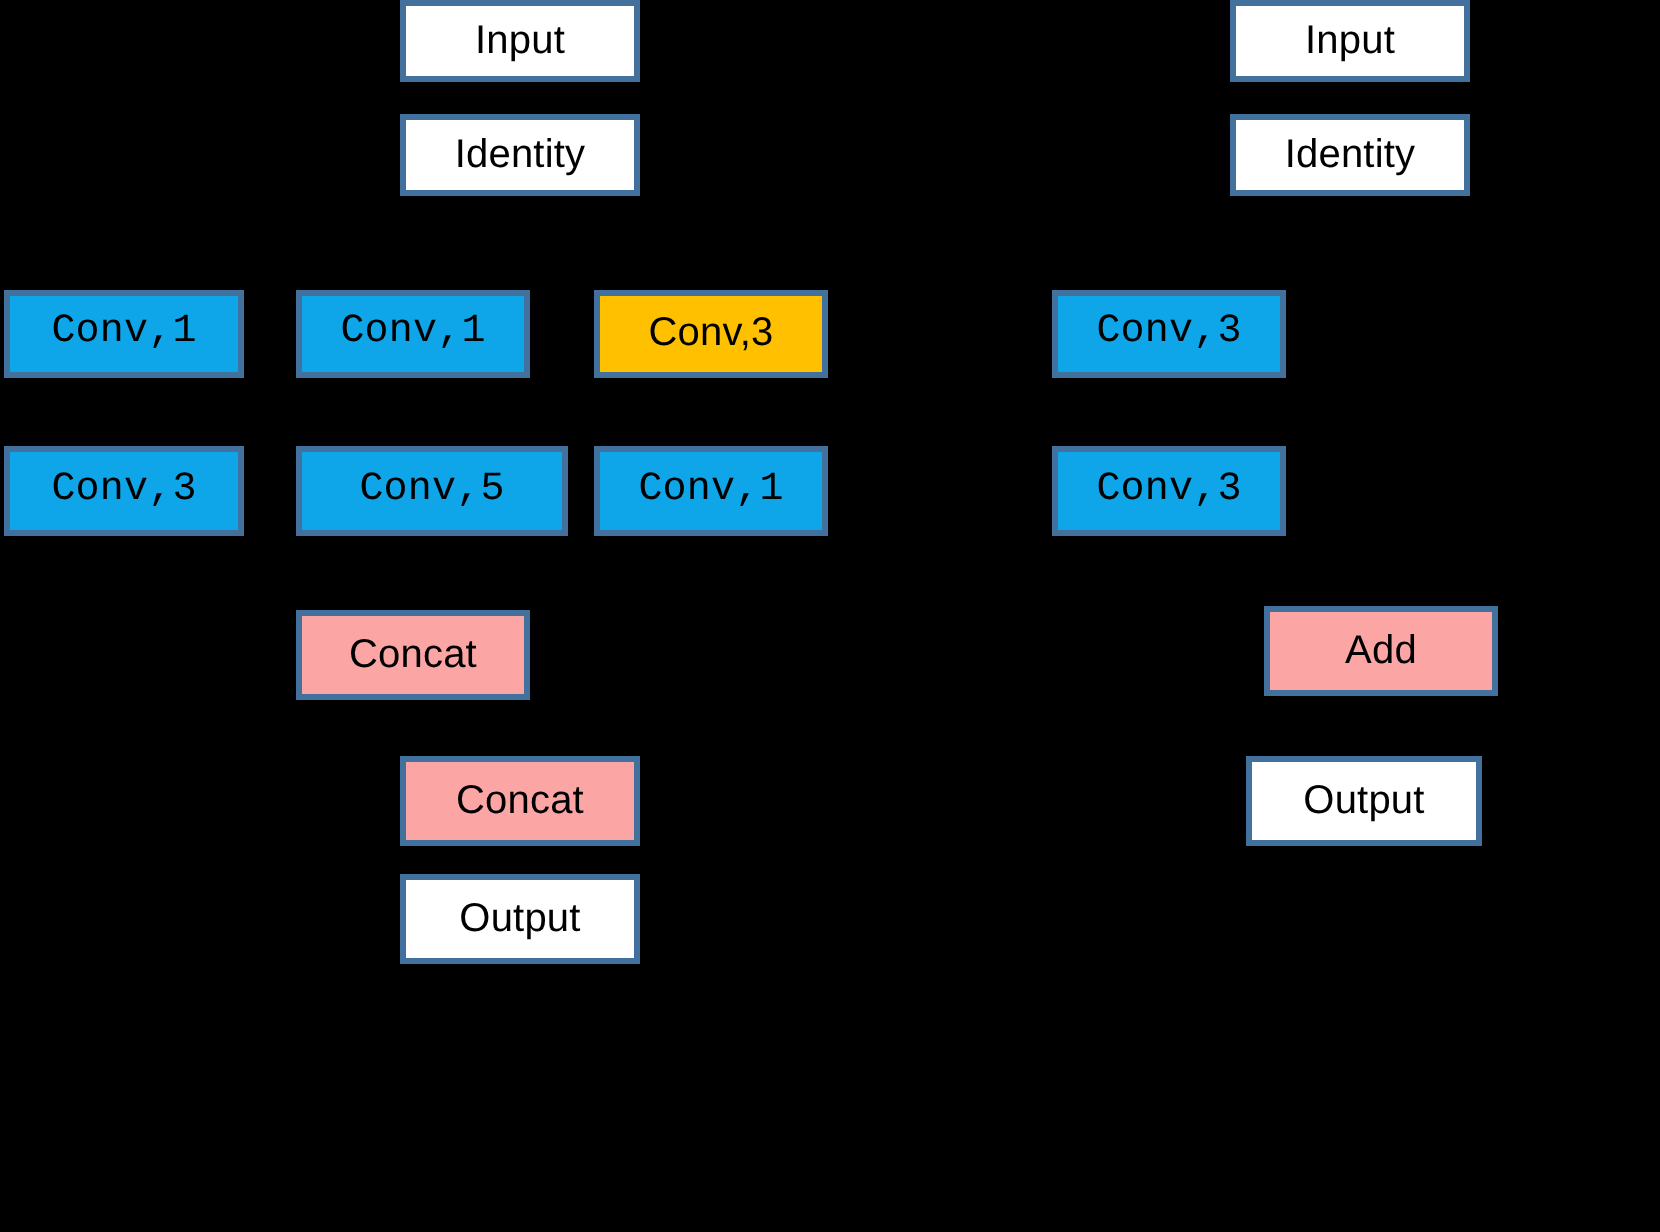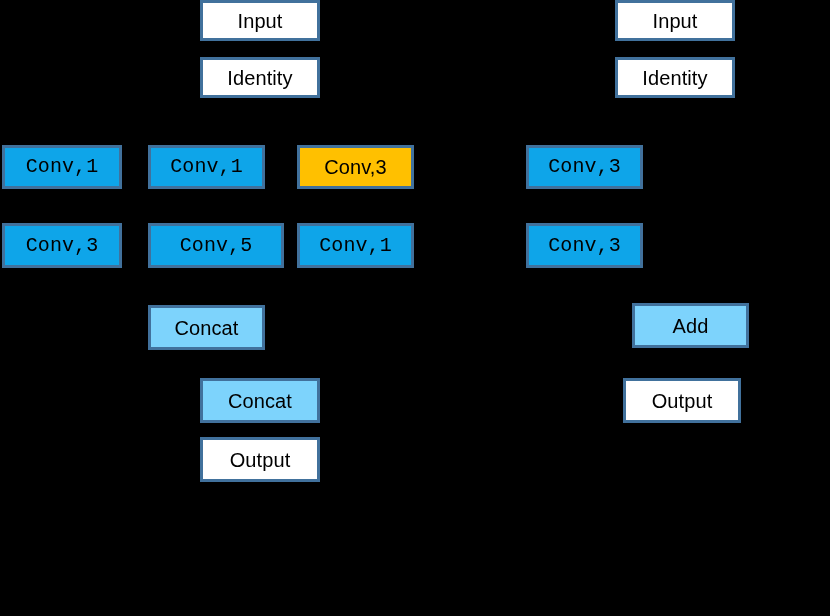--- a/index.html
+++ b/index.html
@@ -44,21 +44,21 @@
     background: #FFFFFF;
   }
   .node.conv {
     background: #0ea5e9;
     font-family: Liberation Mono, monospace;
   }
   .node.pool {
     background: #FFC000;
   }
   .node.merge {
-    background: #7dd3fc;
+    background: #fca5a5;
   }
   .node-label {
     display: inline-block;
     transform: translateY(-0.5px);
   }
 </style>
 </head>
 <body>
 
 <div id="canvas">

